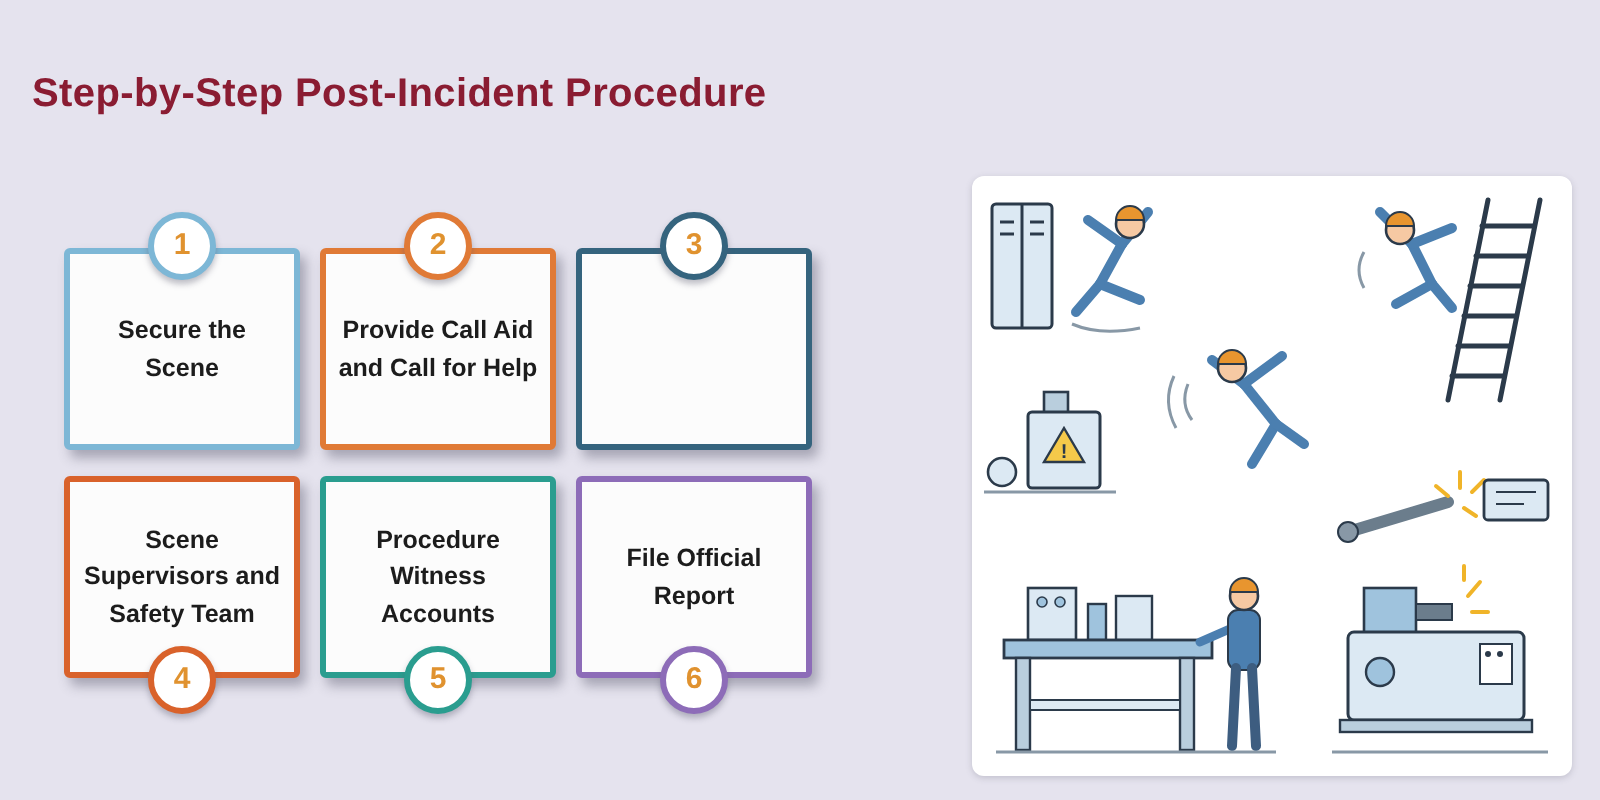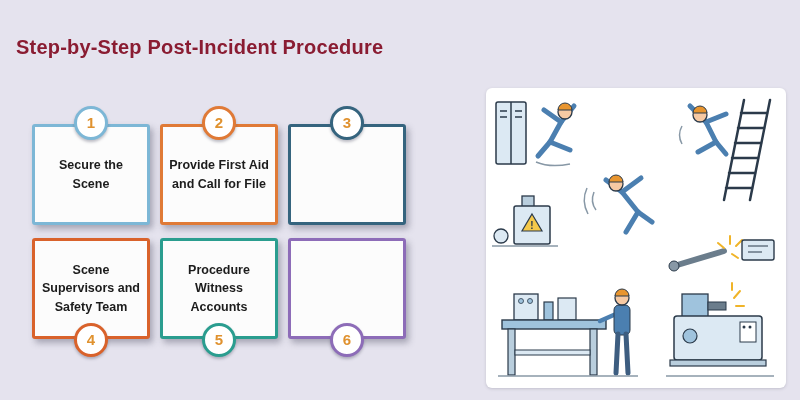--- a/index.html
+++ b/index.html
@@ -84,21 +84,21 @@
     <div class="badge">
       <span>1</span>
     </div>
     <div>Secure the Scene</div>
   </div>
 
   <div class="card badge-top" style="--c: #e07a36;">
     <div class="badge">
       <span>2</span>
     </div>
-    <div>Provide First Aid and Call for File</div>
+    <div>Provide Call Aid and Call for Help</div>
   </div>
 
   <div class="card badge-top" style="--c: #35647e;">
     <div class="badge">
       <span>3</span>
     </div>
   </div>
 
   <div class="card badge-bottom" style="--c: #d9622b;">
     <div class="badge">
@@ -111,20 +111,21 @@
     <div class="badge">
       <span>5</span>
     </div>
     <div>Procedure Witness Accounts</div>
   </div>
 
   <div class="card badge-bottom" style="--c: #8d6cb8;">
     <div class="badge">
       <span>6</span>
     </div>
+    <div>File Official Report</div>
   </div>
 
 </div>
 
 <div class="illustration-panel">
   <svg viewBox="0 0 300 300" width="300" height="300">
 
     <g stroke="#2b3a4a" stroke-width="1.5" fill="#dce9f3">
       <rect x="10" y="14" width="30" height="62" rx="2"></rect>
       <line x1="25" y1="14" x2="25" y2="76"></line>

